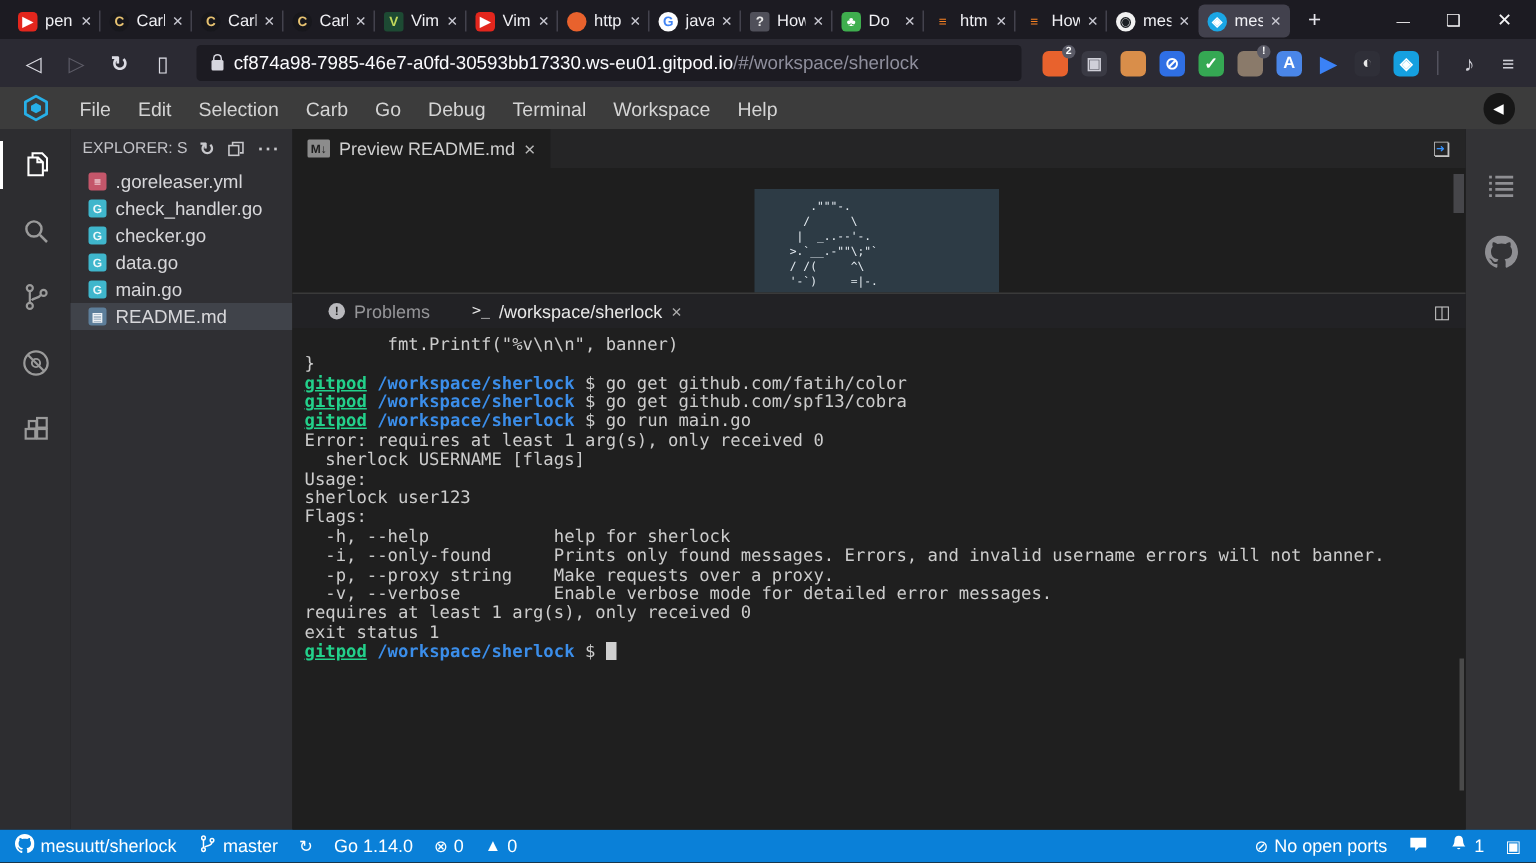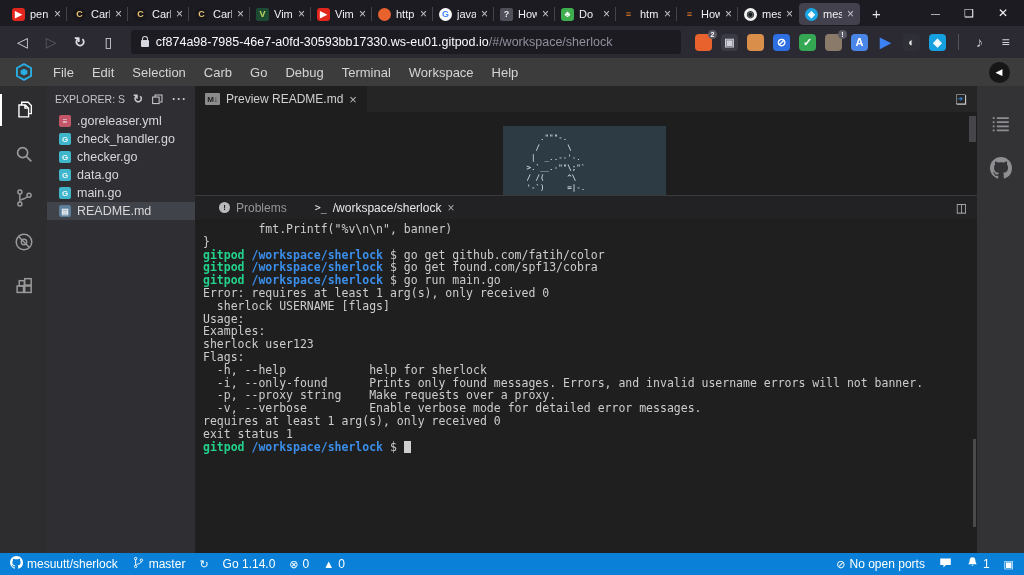--- a/index.html
+++ b/index.html
@@ -92,21 +92,21 @@
   .pi-info { width:11px; height:11px; border-radius:50%; background:#b9b9bd; color:#222; font-size:8px;
     font-weight:bold; display:flex; align-items:center; justify-content:center; }
   .pi-term { font-family:"DejaVu Sans Mono",monospace; font-size:10px; color:inherit; }
   .pi-ports::before { content:"⊘"; font-size:12px; }
   .panel-max { margin-left:auto; color:#c8c8c8; font-size:12px; }
   .panel-max::before { content:"◫"; }
 
   .term { flex:1; padding:4px 8px 0; overflow:hidden; position:relative; background:#1f1f1f; }
   .tline { font-family:"DejaVu Sans Mono",monospace; font-size:11.5px; line-height:12.8px;
     color:#cccccc; white-space:pre; }
-  .c-g { color:#23d18b; font-weight:bold; }
+  .c-g { color:#23d18b; font-weight:bold;text-decoration:underline; }
   .c-b { color:#3b8eea; font-weight:bold; }
   .cursor { display:inline-block; width:7px; height:12px; background:#cfcfcf; vertical-align:-2px; }
   .term-scroll { position:absolute; right:1px; top:220px; width:3px; height:88px; background:#4a4a4a; }
 
   .rightbar { width:47px; background:#333336; display:flex; flex-direction:column; align-items:center; padding-top:26px; gap:20px; }
   .rb-icon { color:#8f8f93; width:24px; height:24px; display:flex; align-items:center; justify-content:center; }
   .rb-icon svg { width:22px; height:22px; }
 
   
   .statusbar { height:22px; background:#0a80d8; display:flex; align-items:center; padding:0 10px;
@@ -365,27 +365,26 @@
               <span>/workspace/sherlock</span>
               <span class="close-x"></span>
             </span>
             <span class="panel-max"></span>
           </div>
         <div class="term" id="term">
           <div class="term-scroll"></div>
         <div class="tline"><span>        fmt.Printf("%v\n\n", banner)</span></div>
             <div class="tline"><span>}</span></div>
             <div class="tline"><span class="c-g">gitpod</span><span class="c-b"> /workspace/sherlock</span><span> $ go get github.com/fatih/color</span></div>
-            <div class="tline"><span class="c-g">gitpod</span><span class="c-b"> /workspace/sherlock</span><span> $ go get found.com/spf13/cobra</span></div>
+            <div class="tline"><span class="c-g">gitpod</span><span class="c-b"> /workspace/sherlock</span><span> $ go get github.com/spf13/cobra</span></div>
             <div class="tline"><span class="c-g">gitpod</span><span class="c-b"> /workspace/sherlock</span><span> $ go run main.go</span></div>
             <div class="tline"><span>Error: requires at least 1 arg(s), only received 0</span></div>
             <div class="tline"><span>  sherlock USERNAME [flags]</span></div>
             <div class="tline"><span>Usage:</span></div>
             <div class="tline"><span></span></div>
-            <div class="tline"><span>Examples:</span></div>
             <div class="tline"><span>sherlock user123</span></div>
             <div class="tline"><span></span></div>
             <div class="tline"><span>Flags:</span></div>
             <div class="tline"><span>  -h, --help            help for sherlock</span></div>
             <div class="tline"><span>  -i, --only-found      Prints only found messages. Errors, and invalid username errors will not banner.</span></div>
             <div class="tline"><span>  -p, --proxy string    Make requests over a proxy.</span></div>
             <div class="tline"><span>  -v, --verbose         Enable verbose mode for detailed error messages.</span></div>
             <div class="tline"><span></span></div>
             <div class="tline"><span>requires at least 1 arg(s), only received 0</span></div>
             <div class="tline"><span>exit status 1</span></div>

